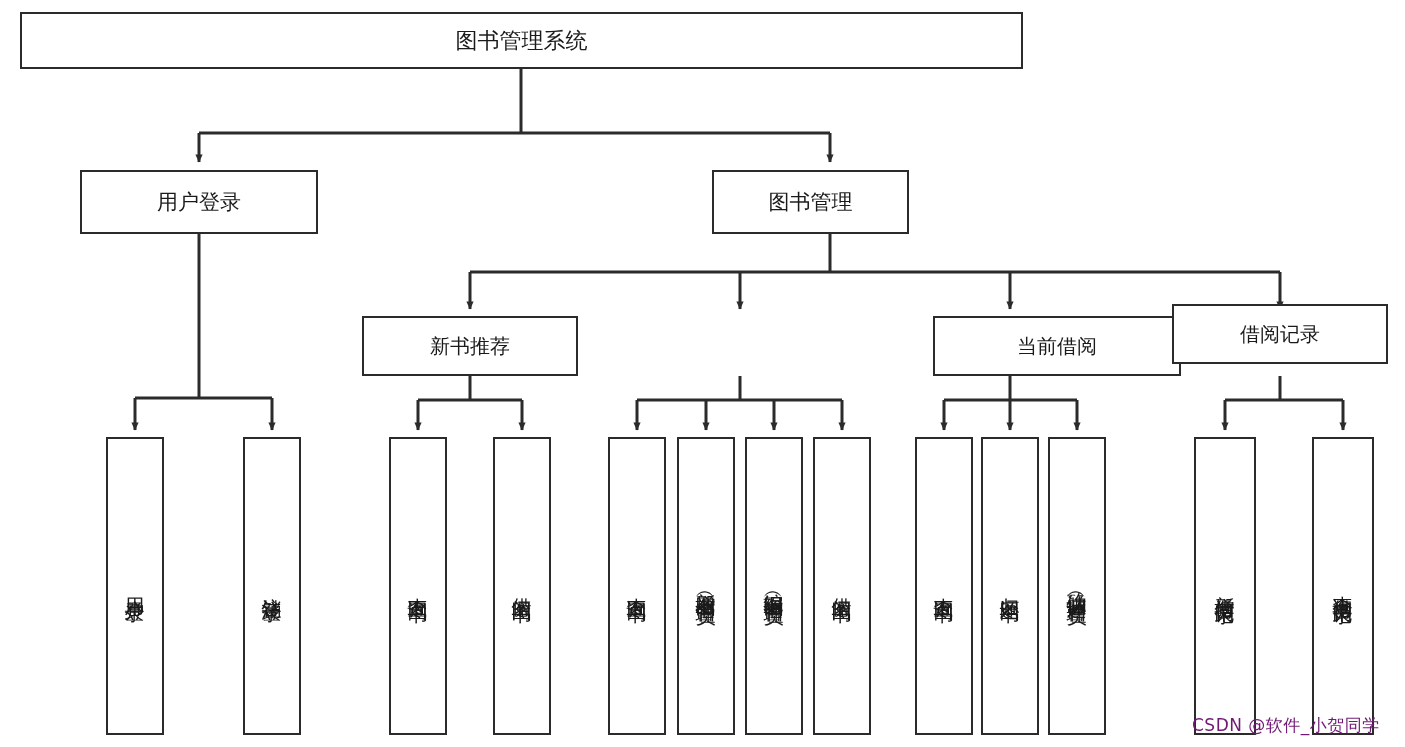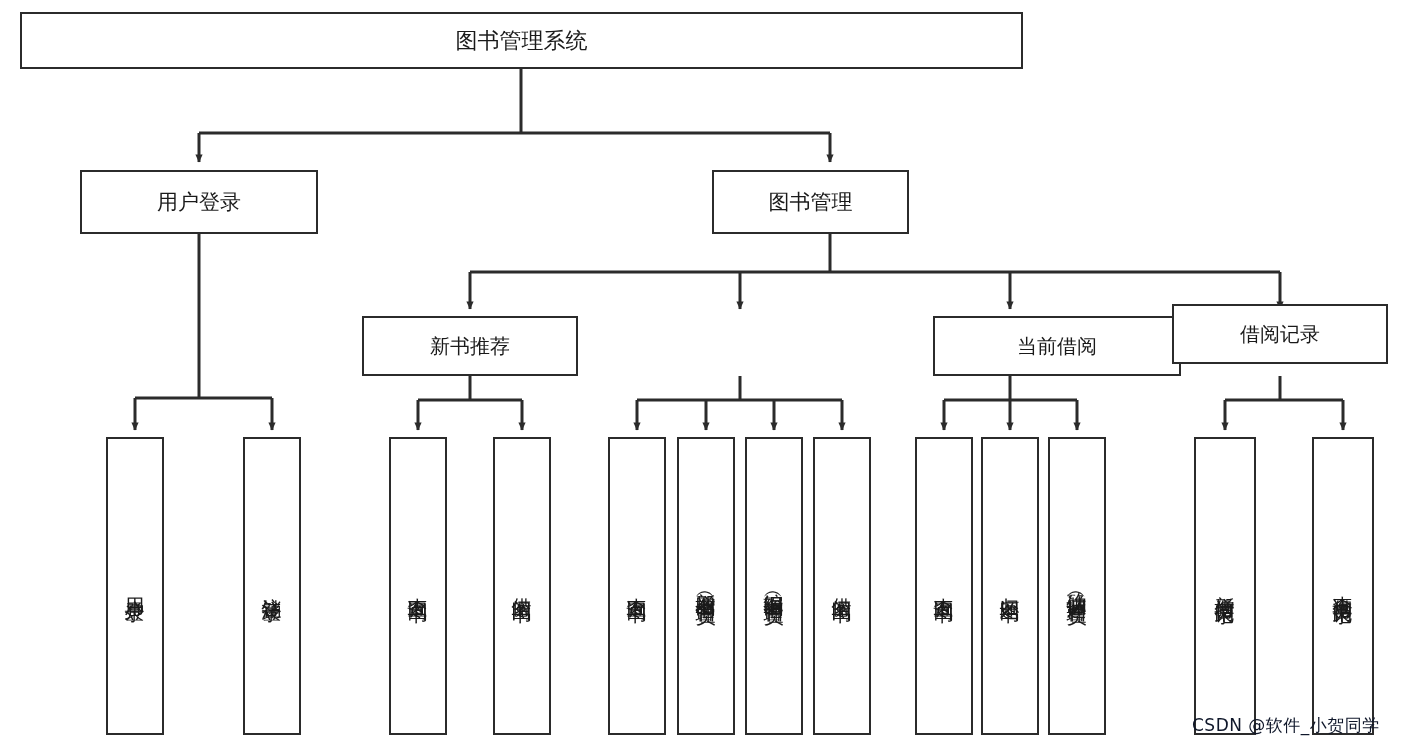--- a/index.html
+++ b/index.html
@@ -57,21 +57,21 @@
     white-space: nowrap;
     display: block;
   }
   .node .hlabel {
     white-space: nowrap;
     line-height: 1;
     display: block;
   }
   #watermark {
     position: absolute;
-    color: #0f172a;
+    color: #701a75;
     font-size: 17px;
     white-space: nowrap;
     letter-spacing: 0.5px;
     pointer-events: none;
   }
 </style>
 </head>
 <body>
 
 <div id="canvas">

